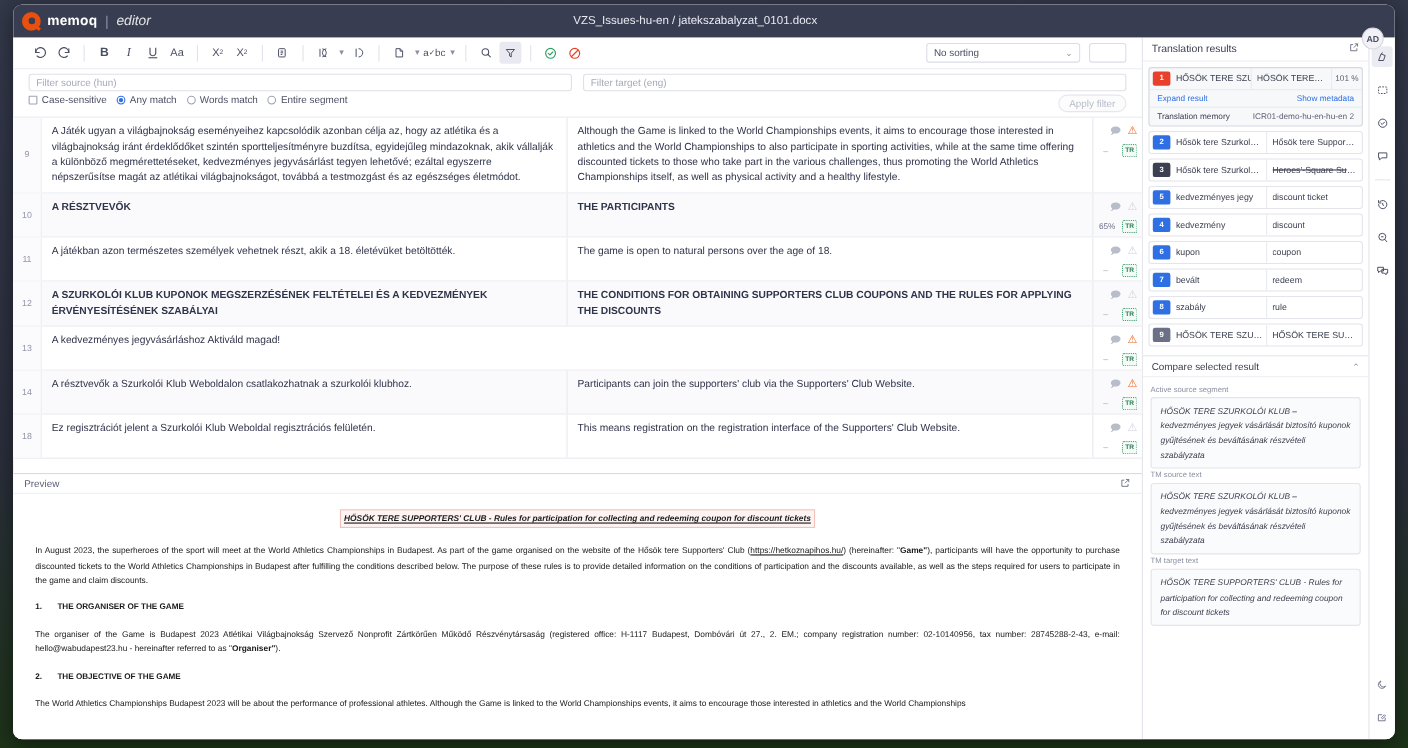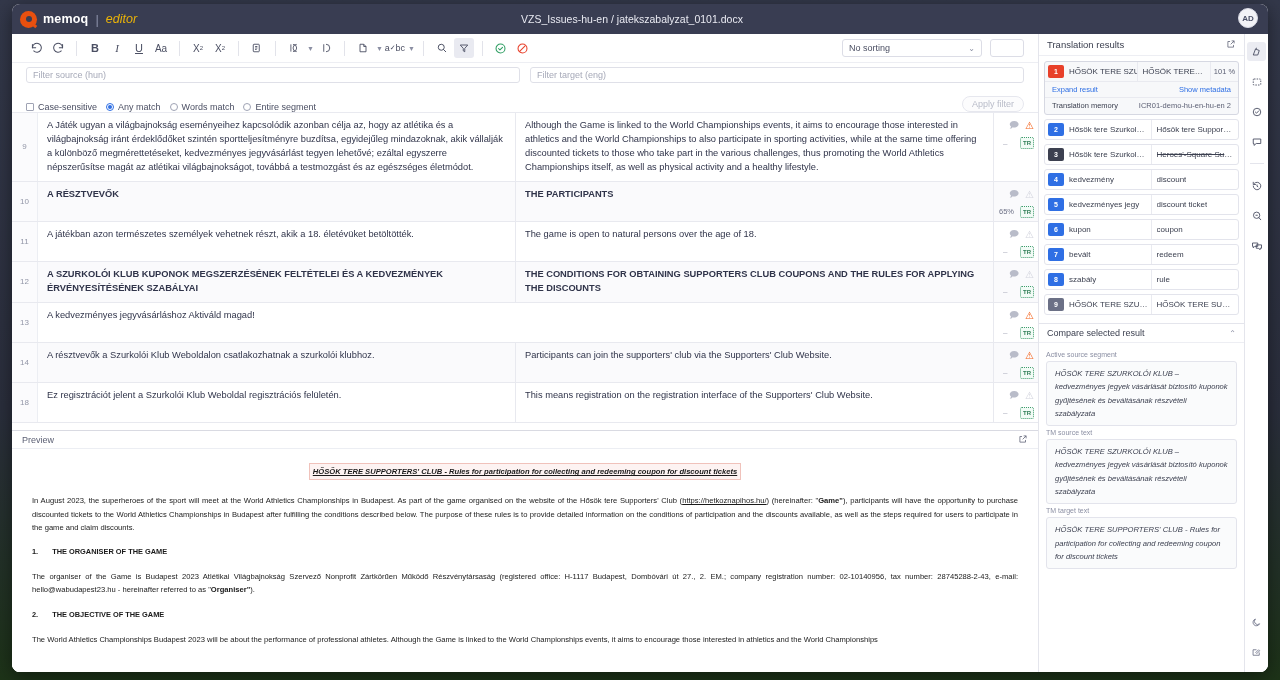--- a/index.html
+++ b/index.html
@@ -38,27 +38,27 @@
   .logo-circle::after {
     content: ""; width: 6px; height: 6px; border-radius: 50%;
     background: #393d52; margin-left: 1px; margin-top: -1px;
   }
   .logo-circle::before {
     content: ""; position: absolute; width: 5px; height: 2.5px;
     background: #e8500f; right: 0px; bottom: 1px; transform: rotate(40deg);
   }
   .brand-name { color: #fff; font-size: 12.5px; font-weight: bold; letter-spacing: .2px; }
   .brand-sep { color: #8a8fa8; font-size: 13px; margin: 0 1px; }
-  .brand-sub { color: #eab308; font-size: 12.5px; font-style: italic; }
+  .brand-sub { color: #e5e5e5; font-size: 12.5px; font-style: italic; }
   .doc-title {
     position: absolute; left: 0; right: 16px; text-align: center;
     color: #e9eaf2; font-size: 10.5px; pointer-events: none;
   }
   .avatar {
-    position: absolute; right: 10px; top: 4px;
+    position: absolute; right: 10px; top: 21px;
     width: 20px; height: 20px; border-radius: 50%;
     background: #f2f2f6; color: #4a4f66;
     font-size: 8px; font-weight: bold;
     display: flex; align-items: center; justify-content: center;
     border: 1px solid #d8d9e4;
   }
 
   
   .body { flex: 1; display: flex; min-height: 0; background: #fff; }
   .left { flex: 1; display: flex; flex-direction: column; min-width: 0; }
@@ -108,21 +108,21 @@
 
   
   .filterbar { flex: 0 0 44px; border-bottom: 1px solid #e9eaf0; padding: 4px 14px 0; }
   .filter-inputs { display: flex; gap: 10px; }
   .finput {
     flex: 1; height: 16px; border: 1px solid #dfe0e8; border-radius: 3px;
     font-size: 9px; color: #a6a9b8; padding: 0 6px; line-height: 15px;
     background: #fff;
   }
   .filter-opts {
-    display: flex; align-items: flex-end; gap: 9px; margin-top: 19px;
+    display: flex; align-items: flex-start; gap: 9px; margin-top: 3px;
     font-size: 9px; color: #4b4f63; position: relative;
   }
   .cbox { width: 8px; height: 8px; border: 1px solid #9fa3b4; border-radius: 1px; display: inline-block; }
   .radio {
     width: 8px; height: 8px; border: 1px solid #9fa3b4; border-radius: 50%;
     display: inline-flex; align-items: center; justify-content: center;
   }
   .radio.on { border-color: #2f6fe4; }
   .radio.on::after { content: ""; width: 4px; height: 4px; border-radius: 50%; background: #2f6fe4; }
   .opt { display: flex; align-items: center; gap: 4px; }
@@ -577,34 +577,34 @@
             <div class="tr-idx" style="background:#3c4050;">3</div>
             <div class="tr-src">Hősök tere Szurkol…</div>
             <div class="tr-tgt">
                   <span class="strike">Heroes'-Square Suppor…</span>
                 </div>
           </div>
         </div>
 
         <div class="tr-card">
           <div class="tr-main">
+            <div class="tr-idx" style="background:#2f6fe4;">5</div>
+            <div class="tr-src">kedvezményes jegy</div>
+            <div class="tr-tgt">
+                  <span>discount ticket</span>
+                </div>
+          </div>
+        </div>
+
+        <div class="tr-card">
+          <div class="tr-main">
             <div class="tr-idx" style="background:#2f6fe4;">4</div>
             <div class="tr-src">kedvezmény</div>
             <div class="tr-tgt">
                   <span>discount</span>
-                </div>
-          </div>
-        </div>
-
-        <div class="tr-card">
-          <div class="tr-main">
-            <div class="tr-idx" style="background:#2f6fe4;">5</div>
-            <div class="tr-src">kedvezményes jegy</div>
-            <div class="tr-tgt">
-                  <span>discount ticket</span>
                 </div>
           </div>
         </div>
 
         <div class="tr-card">
           <div class="tr-main">
             <div class="tr-idx" style="background:#2f6fe4;">6</div>
             <div class="tr-src">kupon</div>
             <div class="tr-tgt">
                   <span>coupon</span>

